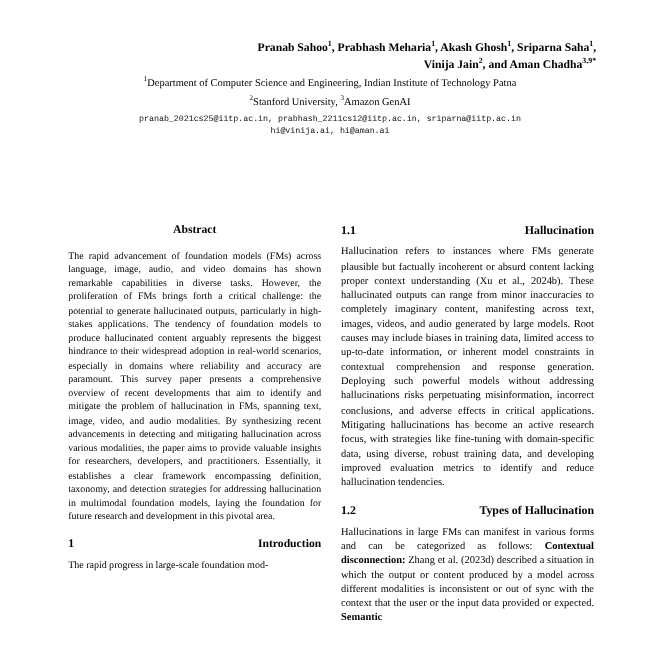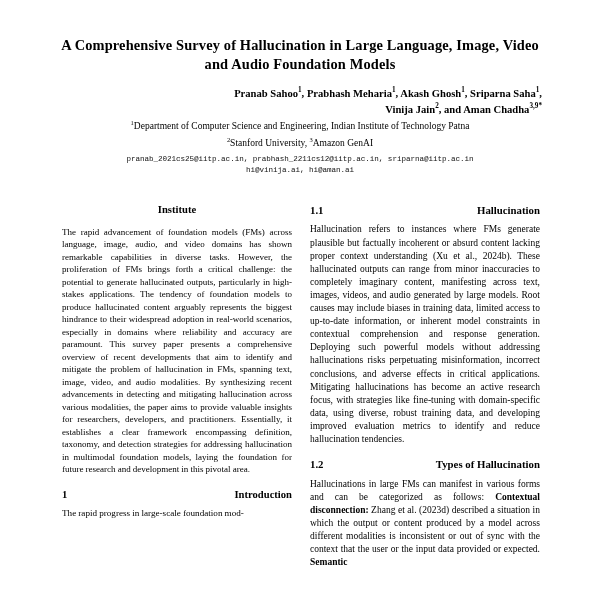--- a/index.html
+++ b/index.html
@@ -134,23 +134,20 @@
   .col.right .section-heading {
     font-size: 10.8px;
   }
 </style>
 </head>
 <body>
 
 <div class="page">
 
   <div class="titleblock">
-    <div class="paper-title">
-      <span>A Comprehensive Survey of Hallucination in Large Language, Image, Video and Audio Foundation Models</span>
-    </div>
 
     <div class="authors-line">
       Pranab Sahoo<sup>1</sup>, Prabhash Meharia<sup>1</sup>, Akash Ghosh<sup>1</sup>, Sriparna Saha<sup>1</sup>,
     </div>
     <div class="authors-line second">
       Vinija Jain<sup>2</sup>, and Aman Chadha<sup>3,9*</sup>
     </div>
 
     <div class="affil-line">
       <sup>1</sup>Department of Computer Science and Engineering, Indian Institute of Technology Patna
@@ -159,21 +156,21 @@
       <sup>2</sup>Stanford University, <sup>3</sup>Amazon GenAI
     </div>
 
     <div class="emails">pranab_2021cs25@iitp.ac.in, prabhash_2211cs12@iitp.ac.in, sriparna@iitp.ac.in</div>
     <div class="emails" style="margin-top:0;">hi@vinija.ai, hi@aman.ai</div>
   </div>
 
   <div class="columns">
 
     <div class="col left">
-      <div class="abstract-heading">Institute</div>
+      <div class="abstract-heading">Abstract</div>
       <p class="body-text abstract">The rapid advancement of foundation models (FMs) across language, image, audio, and video domains has shown remarkable capabilities in diverse tasks. However, the proliferation of FMs brings forth a critical challenge: the potential to generate hallucinated outputs, particularly in high-stakes applications. The tendency of foundation models to produce hallucinated content arguably represents the biggest hindrance to their widespread adoption in real-world scenarios, especially in domains where reliability and accuracy are paramount. This survey paper presents a comprehensive overview of recent developments that aim to identify and mitigate the problem of hallucination in FMs, spanning text, image, video, and audio modalities. By synthesizing recent advancements in detecting and mitigating hallucination across various modalities, the paper aims to provide valuable insights for researchers, developers, and practitioners. Essentially, it establishes a clear framework encompassing definition, taxonomy, and detection strategies for addressing hallucination in multimodal foundation models, laying the foundation for future research and development in this pivotal area.</p>
 
       <div class="section-heading spaced">
         <span class="num">1</span>
         <span>Introduction</span>
       </div>
       <p class="body-text">The rapid progress in large-scale foundation mod-</p>
     </div>
 
     <div class="col right">

